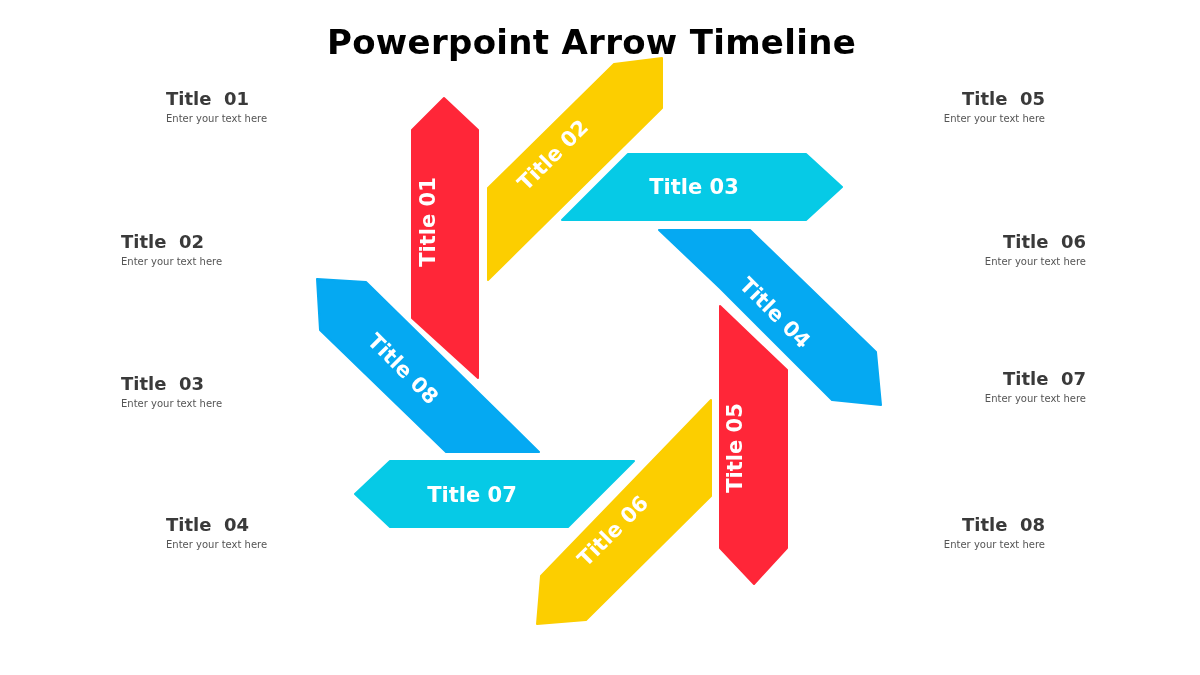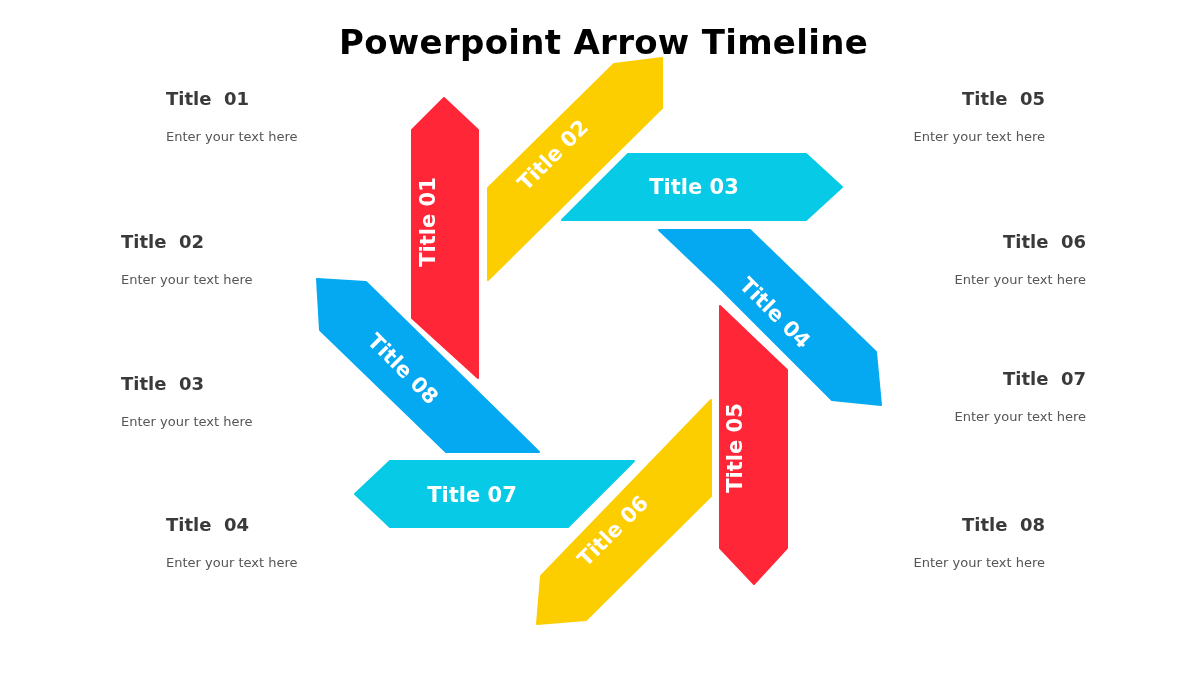--- a/index.html
+++ b/index.html
@@ -1,20 +1,20 @@
 <!DOCTYPE html>
 <html><head>
 <meta charset="utf-8">
 <style>
   html, body { margin: 0; padding: 0; background: #ffffff; }
   body { width: 1200px; height: 675px; position: relative; overflow: hidden; font-family: "DejaVu Sans", "Liberation Sans", sans-serif; }
-  .title { position: absolute; left: 12px; width: 1183px; top: 22px; text-align: center; font-size: 34px; font-weight: bold; color: #000; letter-spacing: 0.3px; }
+  .title { position: absolute; left: 0; width: 1183px; top: 22px; text-align: center; font-size: 34px; font-weight: bold; color: #000; letter-spacing: 0.3px; }
   .item { position: absolute; width: 200px; }
   .item .h { font-size: 18px; font-weight: bold; color: #3a3a3a; white-space: pre; }
-  .item .t { font-size: 13px; color: #555; margin-top: 20px; white-space: nowrap; }
+  .item .t { font-size: 10px; color: #555; margin-top: 4px; white-space: nowrap; }
   .left { text-align: left; }
   .right { text-align: right; }
   svg.diagram { position: absolute; left: 0; top: 0; }
   .lbl { font-family: "DejaVu Sans", "Liberation Sans", sans-serif; font-weight: bold; font-size: 21px; fill: #ffffff; }
 </style>
 </head>
 <body>
 
 <div class="title">Powerpoint Arrow Timeline</div>
 

